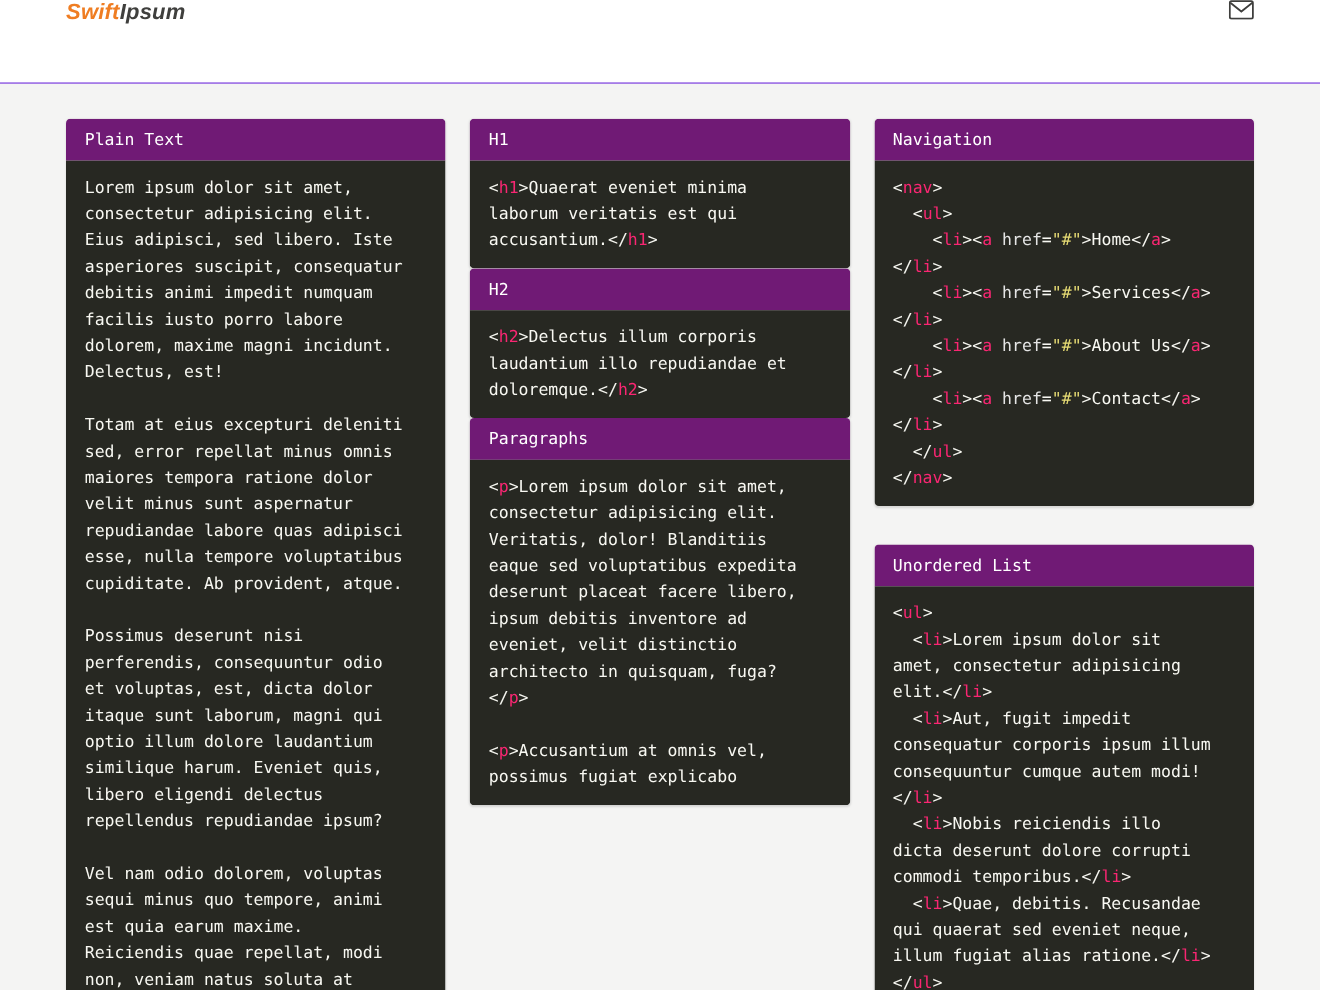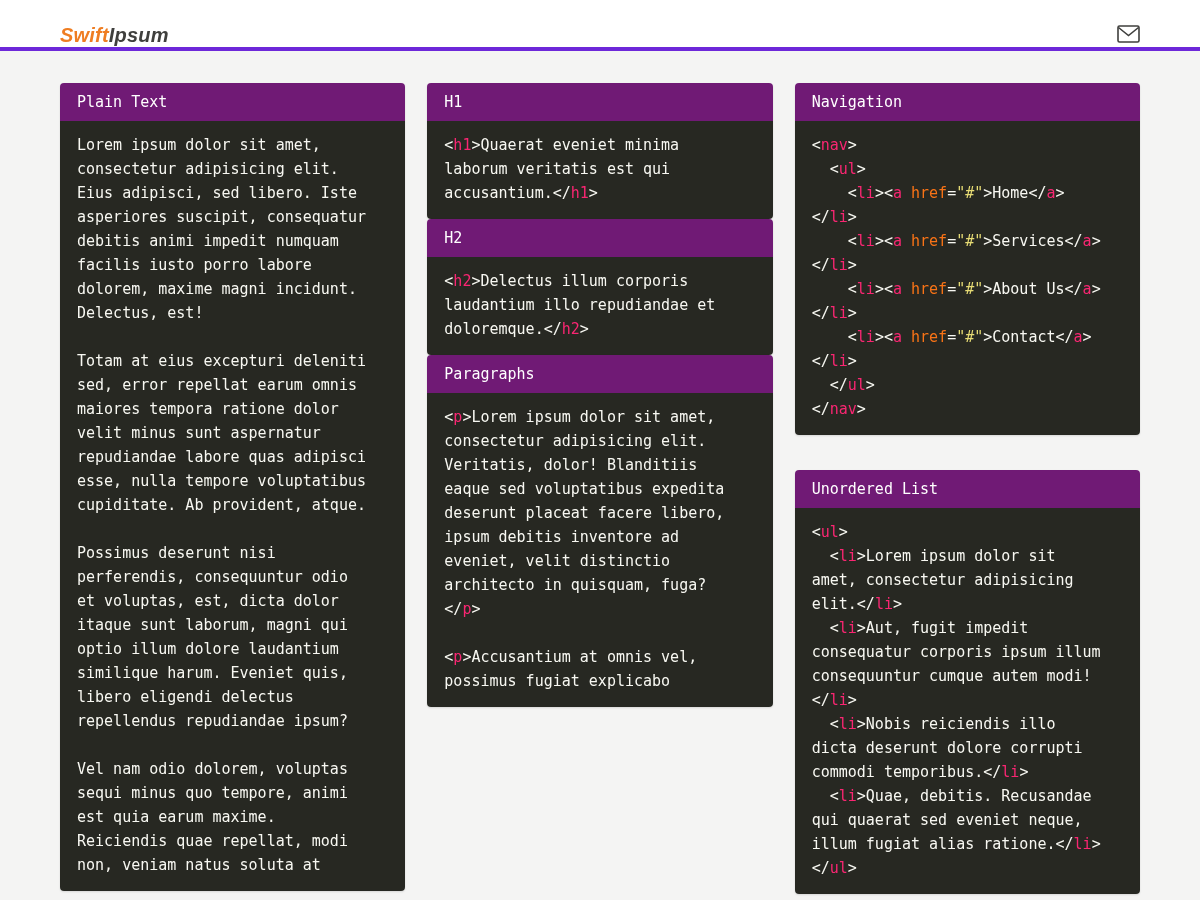--- a/index.html
+++ b/index.html
@@ -4,25 +4,25 @@
 <style>
   * { box-sizing: border-box; margin: 0; padding: 0; }
   html, body { width: 1200px; height: 900px; overflow: hidden; }
   body {
     background: #f4f4f3;
     font-family: "DejaVu Sans Mono", monospace;
   }
 
   
   .topbar {
-    height: 51px;
+    height: 76px;
     background: #ffffff;
-    border-bottom: 4px solid #6d28d9;
+    border-bottom: 1px solid #6d28d9;
     display: flex;
-    align-items: flex-end;
+    align-items: flex-start;
     justify-content: space-between;
     padding: 0 60px;
   }
   .logo {
     font-family: "Liberation Sans", sans-serif;
     font-weight: bold;
     font-style: italic;
     font-size: 20px;
     letter-spacing: .2px;
     cursor: pointer;
@@ -64,21 +64,21 @@
     font-size: 15px;
     line-height: 24px;
     padding: 12px 17px 14px 17px;
     white-space: pre;
   }
 
   
   .tok-x { color: #f8f8f2; }
   .tok-p { color: #f8f8f2; }
   .tok-t { color: #f92672; }
-  .tok-a { color: #f97316; }
+  .tok-a { color: #e5e5e5; }
   .tok-s { color: #e6db74; }
 </style>
 </head>
 <body>
 
 <header class="topbar">
   <div class="logo">
     <span class="accent">Swift</span><span class="rest">Ipsum</span>
   </div>
   <div class="mail-btn">
@@ -99,21 +99,21 @@
       <pre class="card-body"><span class="tok-x">Lorem ipsum dolor sit amet,</span>
 <span class="tok-x">consectetur adipisicing elit.</span>
 <span class="tok-x">Eius adipisci, sed libero. Iste</span>
 <span class="tok-x">asperiores suscipit, consequatur</span>
 <span class="tok-x">debitis animi impedit numquam</span>
 <span class="tok-x">facilis iusto porro labore</span>
 <span class="tok-x">dolorem, maxime magni incidunt.</span>
 <span class="tok-x">Delectus, est!</span>
 
 <span class="tok-x">Totam at eius excepturi deleniti</span>
-<span class="tok-x">sed, error repellat earum omnis</span>
+<span class="tok-x">sed, error repellat minus omnis</span>
 <span class="tok-x">maiores tempora ratione dolor</span>
 <span class="tok-x">velit minus sunt aspernatur</span>
 <span class="tok-x">repudiandae labore quas adipisci</span>
 <span class="tok-x">esse, nulla tempore voluptatibus</span>
 <span class="tok-x">cupiditate. Ab provident, atque.</span>
 
 <span class="tok-x">Possimus deserunt nisi</span>
 <span class="tok-x">perferendis, consequuntur odio</span>
 <span class="tok-x">et voluptas, est, dicta dolor</span>
 <span class="tok-x">itaque sunt laborum, magni qui</span>

